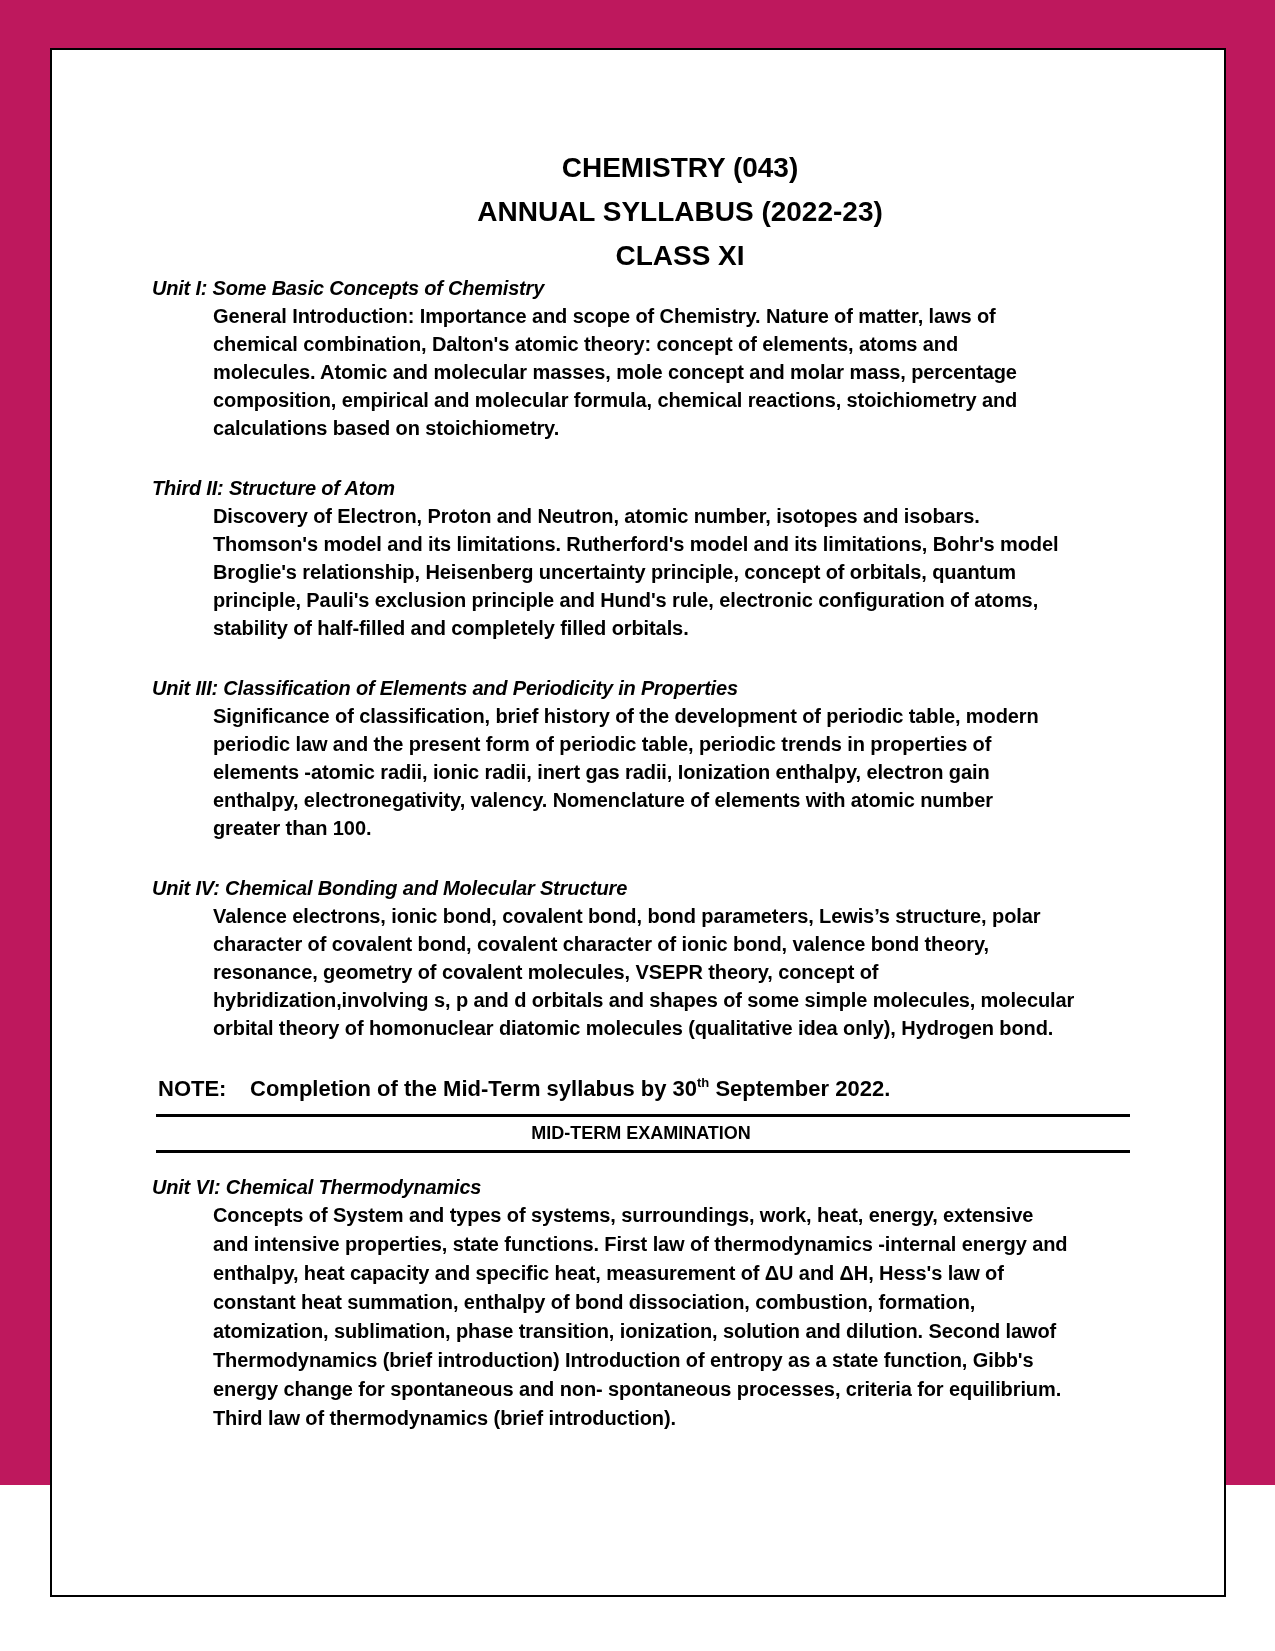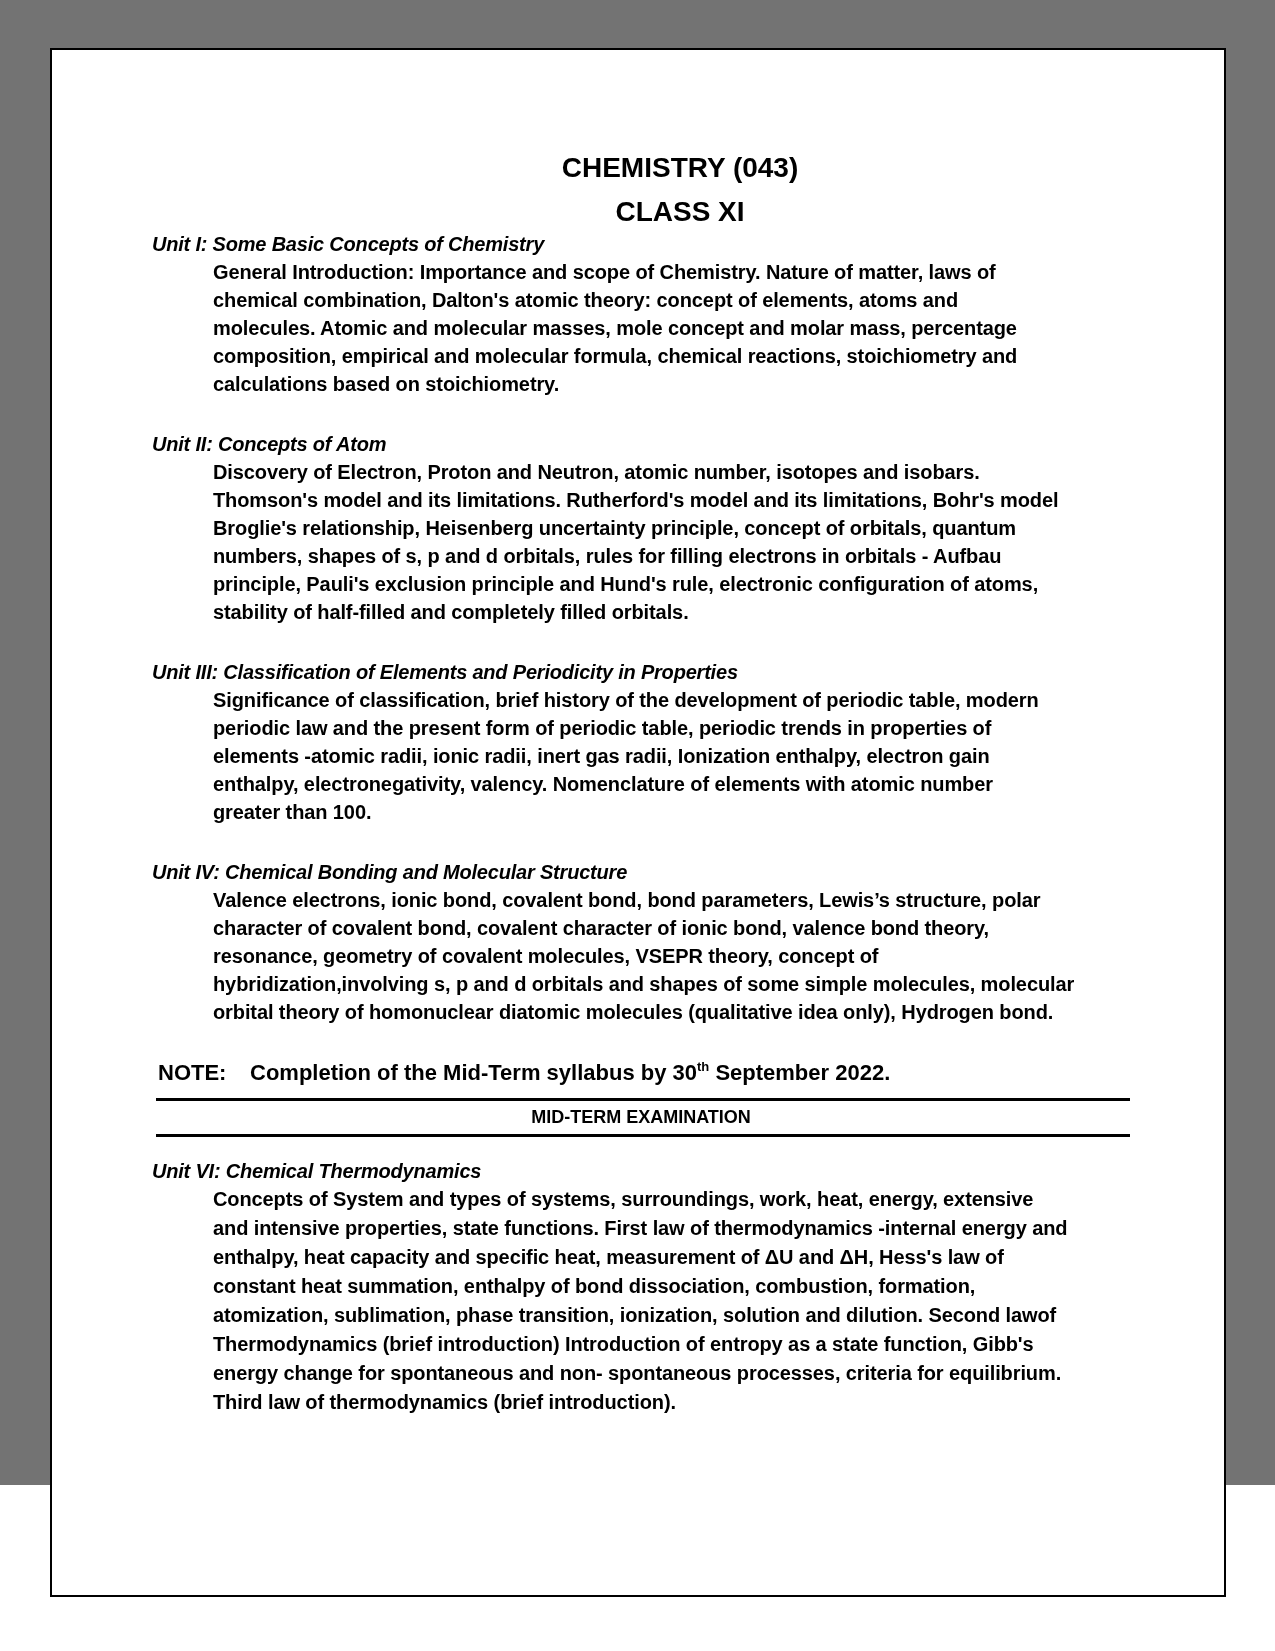--- a/index.html
+++ b/index.html
@@ -9,21 +9,21 @@
     height: 1651px;
     background: #ffffff;
     overflow: hidden;
     font-family: "Liberation Sans", "DejaVu Sans", sans-serif;
     color: #000000;
   }
   .page {
     position: relative;
     width: 1275px;
     height: 1485px;
-    background: #737373;
+    background: #be185d;
   }
   .page-border {
     position: absolute;
     left: 50px;
     top: 48px;
     width: 1176px;
     height: 1549px;
     border: 2px solid #000000;
     box-sizing: border-box;
     background: #ffffff;
@@ -108,41 +108,41 @@
 </style>
 </head>
 <body>
 
 <div class="page">
   <div class="page-border"></div>
   <div class="content">
 
     <div class="title-block">
       <div class="title-line">CHEMISTRY (043)</div>
+      <div class="title-line">ANNUAL SYLLABUS (2022-23)</div>
       <div class="title-line">CLASS XI</div>
     </div>
 
     <div id="sections-top">
         <section class="unit-section">
           <h2 class="unit-heading">Unit I: Some Basic Concepts of Chemistry</h2>
           <div class="unit-body">
             <div class="body-line">General Introduction: Importance and scope of Chemistry. Nature of matter, laws of</div>
             <div class="body-line">chemical combination, Dalton's atomic theory: concept of elements, atoms and</div>
             <div class="body-line">molecules. Atomic and molecular masses, mole concept and molar mass, percentage</div>
             <div class="body-line">composition, empirical and molecular formula, chemical reactions, stoichiometry and</div>
             <div class="body-line">calculations based on stoichiometry.</div>
           </div>
         </section>
         <section class="unit-section">
-          <h2 class="unit-heading">Unit II: Concepts of Atom</h2>
+          <h2 class="unit-heading">Third II: Structure of Atom</h2>
           <div class="unit-body">
             <div class="body-line">Discovery of Electron, Proton and Neutron, atomic number, isotopes and isobars.</div>
             <div class="body-line">Thomson's model and its limitations. Rutherford's model and its limitations, Bohr's model</div>
             <div class="body-line">Broglie's relationship, Heisenberg uncertainty principle, concept of orbitals, quantum</div>
-            <div class="body-line">numbers, shapes of s, p and d orbitals, rules for filling electrons in orbitals - Aufbau</div>
             <div class="body-line">principle, Pauli's exclusion principle and Hund's rule, electronic configuration of atoms,</div>
             <div class="body-line">stability of half-filled and completely filled orbitals.</div>
           </div>
         </section>
         <section class="unit-section">
           <h2 class="unit-heading">Unit III: Classification of Elements and Periodicity in Properties</h2>
           <div class="unit-body">
             <div class="body-line">Significance of classification, brief history of the development of periodic table, modern</div>
             <div class="body-line">periodic law and the present form of periodic table, periodic trends in properties of</div>
             <div class="body-line">elements -atomic radii, ionic radii, inert gas radii, Ionization enthalpy, electron gain</div>

